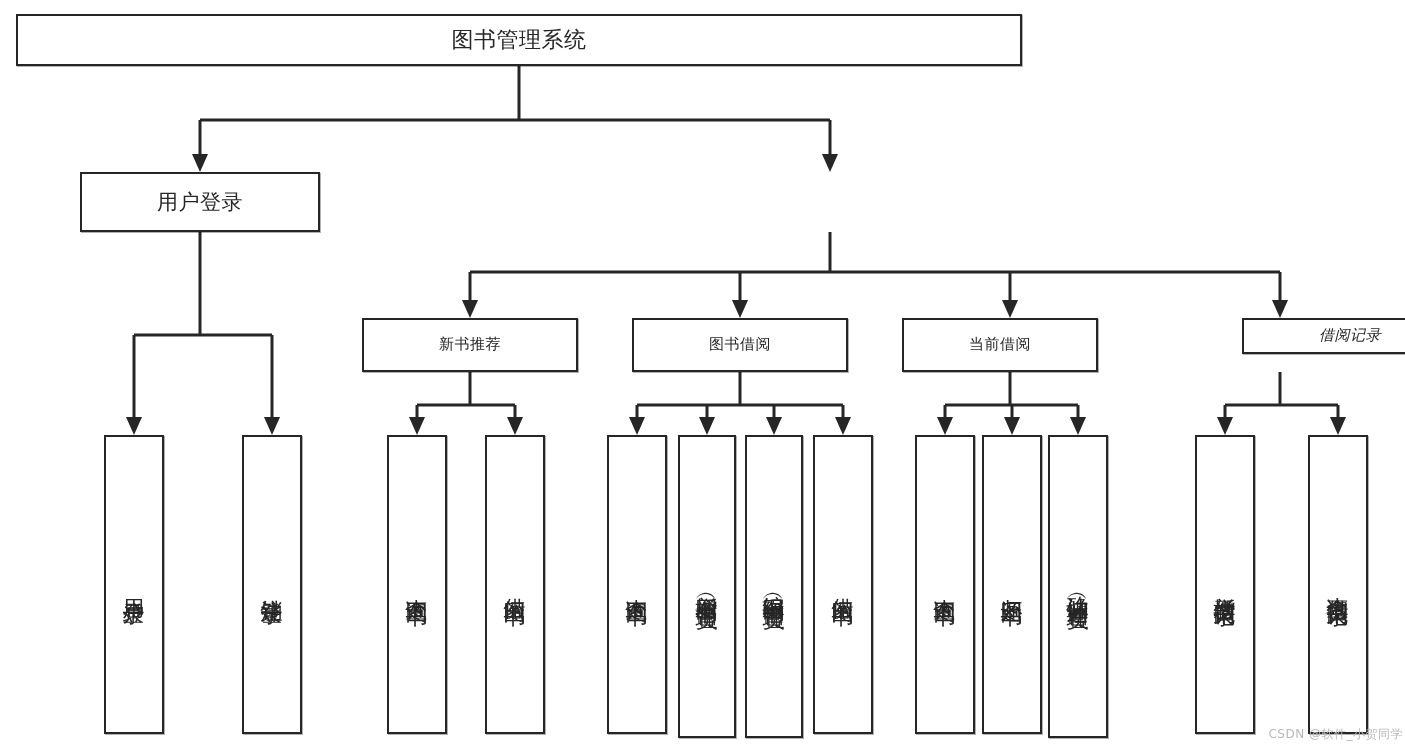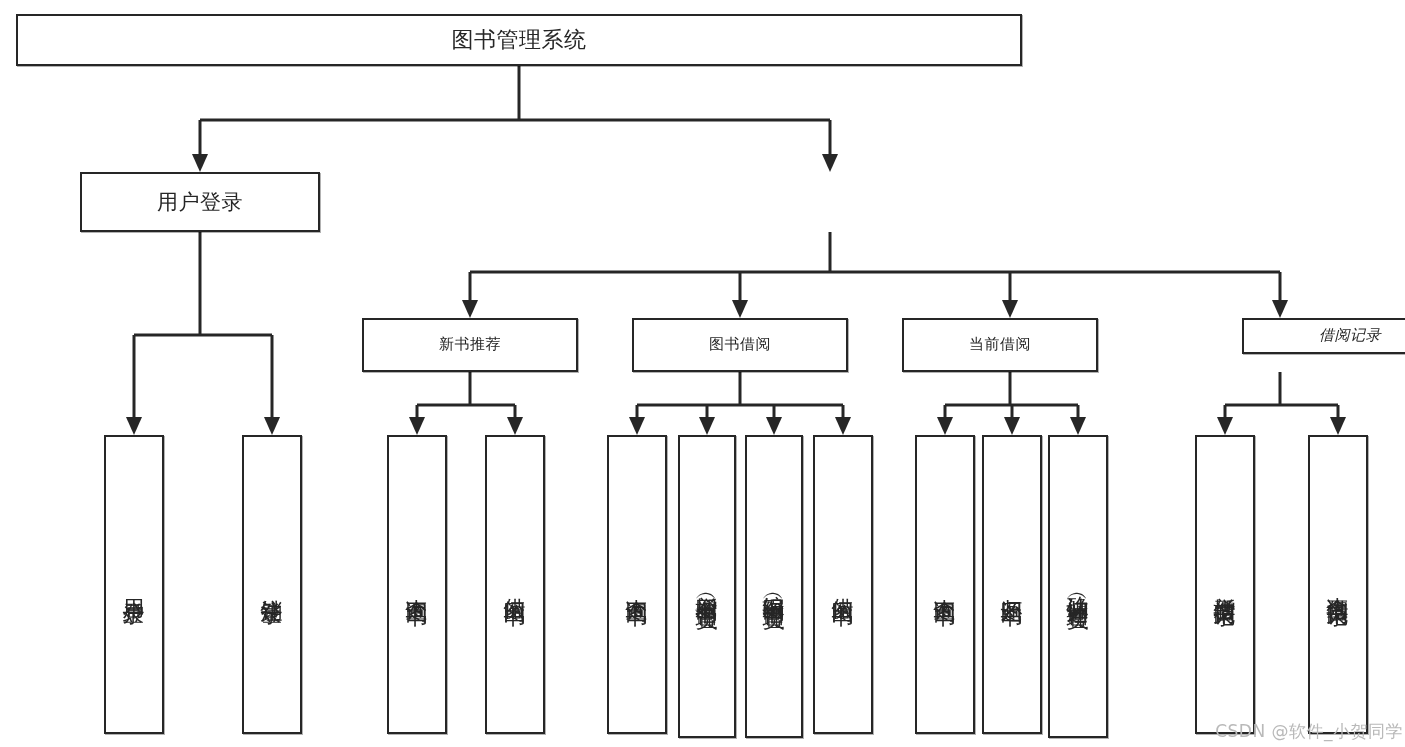--- a/index.html
+++ b/index.html
@@ -54,21 +54,21 @@
     line-height: 1.42;
     letter-spacing: 2px;
     white-space: nowrap;
   }
   .node.root .label { font-size: 22px; }
   .node.lvl2 .label { font-size: 15px; }
   #watermark {
     position: absolute;
     right: 8px;
     bottom: 4px;
-    font-size: 17px;
+    font-size: 12px;
     color: #b9b9b9;
     white-space: nowrap;
     letter-spacing: 0.5px;
   }
 </style>
 </head>
 <body>
 
 <div id="canvas">
 

